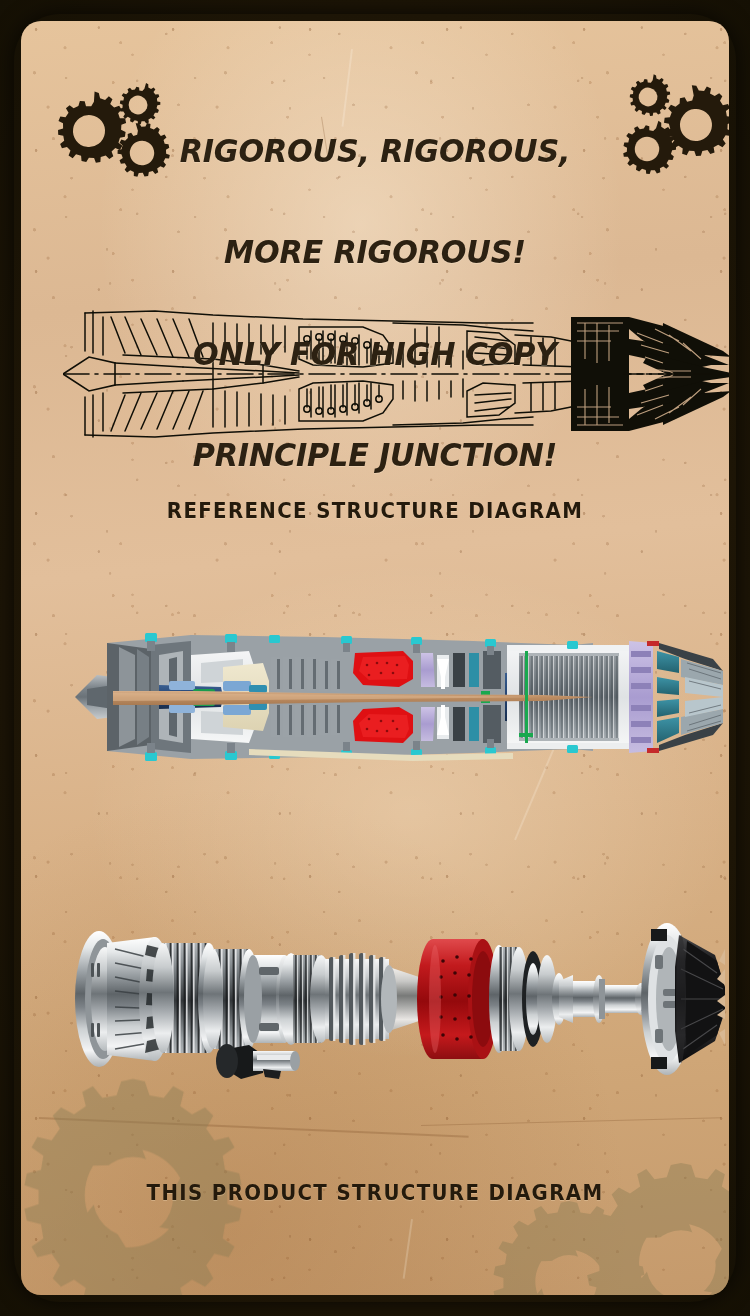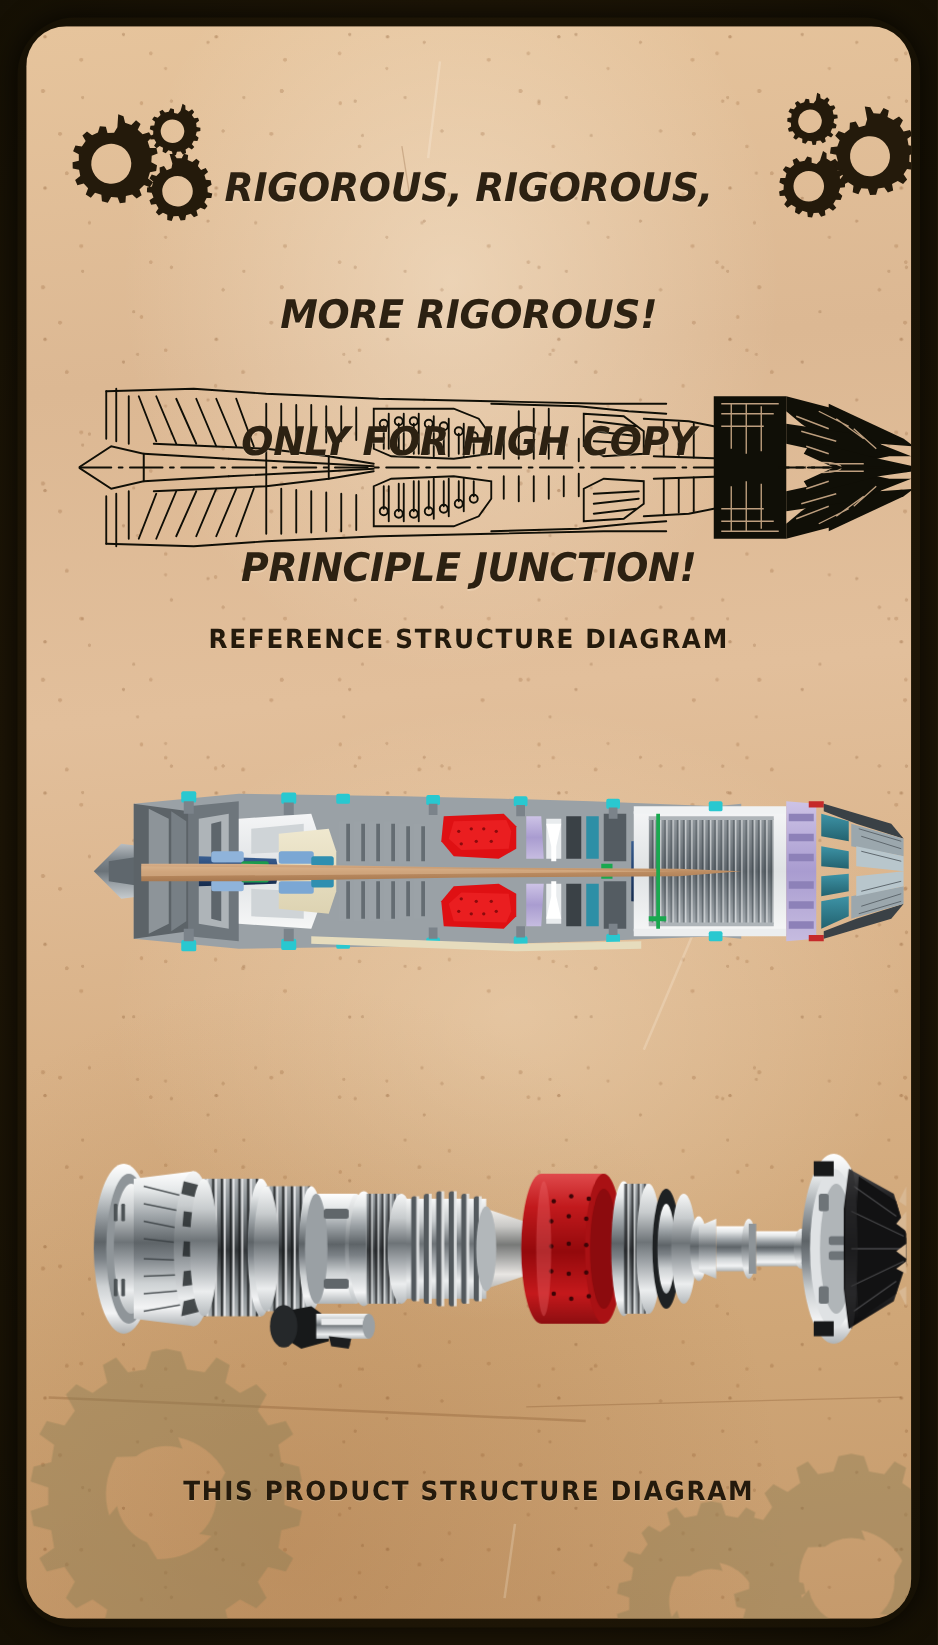--- a/index.html
+++ b/index.html
@@ -27,21 +27,21 @@
       linear-gradient(135deg,
         #6b4226 0%, #b0774a 6%, #e8bb92 13%, #f6dcc2 18%,
         #c08a5c 26%, #8a5a37 38%, #secondary 38%,
         #6d4527 50%, #a97murky 55%,
         #c79263 62%, #eccaa6 72%, #f3d8bb 78%,
         #b8825a 86%, #7a4e2e 94%, #5a3820 100%);
     box-shadow:0 0 22px rgba(0,0,0,.72);
   }
   .frame-inner{
     position:relative; width:100%; height:100%;
-    border-radius:32px;
+    border-radius:20px;
     overflow:hidden;
     box-shadow:inset 0 0 10px rgba(60,30,10,.55);
   }
 
   
   .paper{
     position:absolute; inset:0;
     background:
       radial-gradient(ellipse 60% 40% at 48% 16%, rgba(255,244,225,.42), rgba(255,244,225,0) 62%),
       radial-gradient(ellipse 70% 30% at 55% 62%, rgba(255,240,216,.30), rgba(255,240,216,0) 65%),

